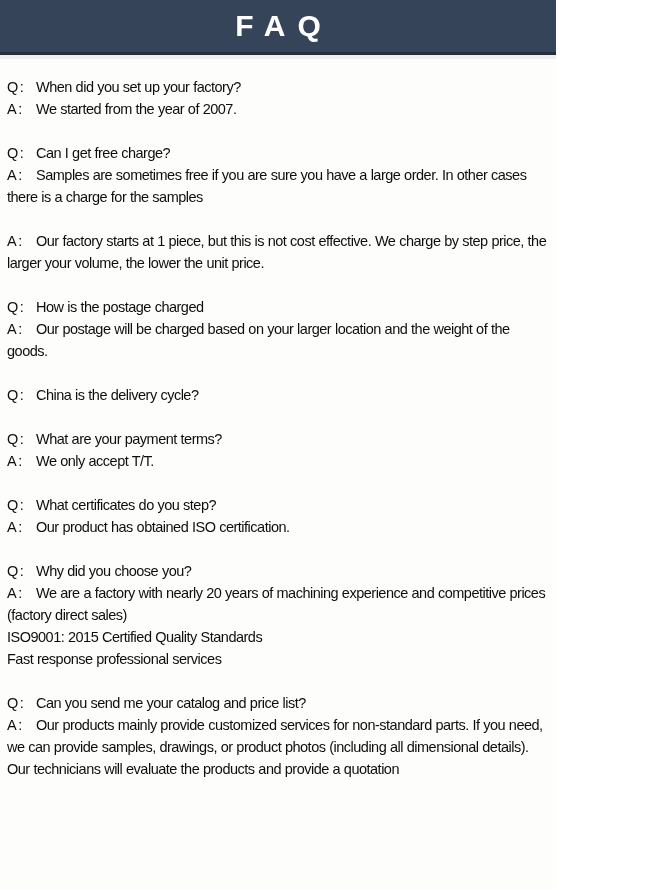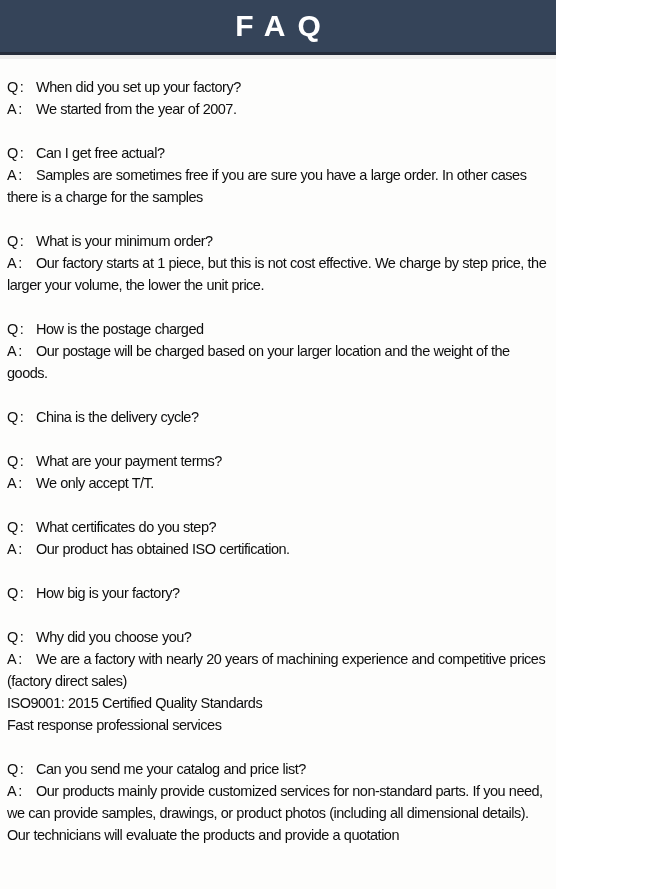--- a/index.html
+++ b/index.html
@@ -60,26 +60,25 @@
   <header class="faq-header" style="background: rgb(53, 68, 89); border-bottom-color: rgb(38, 45, 59);">
     <h1 class="faq-title" style="color: rgb(255, 255, 255);">FAQ</h1>
   </header>
   <main class="faq-list" id="faq-list" style="color: rgb(14, 14, 14);">
   <section class="faq-item">
     <p class="faq-line faq-question"><span class="prefix">Q:</span><span class="line-text">When did you set up your factory?</span></p>
     <p class="faq-line faq-answer"><span class="prefix">A:</span><span class="line-text">We started from the year of 2007.</span></p>
   </section>
 
   <section class="faq-item">
-    <p class="faq-line faq-question"><span class="prefix">Q:</span><span class="line-text">Can I get free actual?</span></p>
+    <p class="faq-line faq-question"><span class="prefix">Q:</span><span class="line-text">Can I get free charge?</span></p>
     <p class="faq-line faq-answer"><span class="prefix">A:</span><span class="line-text">Samples are sometimes free if you are sure you have a large order. In other cases there is a charge for the samples</span></p>
   </section>
 
   <section class="faq-item">
-    <p class="faq-line faq-question"><span class="prefix">Q:</span><span class="line-text">What is your minimum order?</span></p>
     <p class="faq-line faq-answer"><span class="prefix">A:</span><span class="line-text">Our factory starts at 1 piece, but this is not cost effective. We charge by step price, the larger your volume, the lower the unit price.</span></p>
   </section>
 
   <section class="faq-item">
     <p class="faq-line faq-question"><span class="prefix">Q:</span><span class="line-text">How is the postage charged</span></p>
     <p class="faq-line faq-answer"><span class="prefix">A:</span><span class="line-text">Our postage will be charged based on your larger location and the weight of the goods.</span></p>
   </section>
 
   <section class="faq-item">
     <p class="faq-line faq-question"><span class="prefix">Q:</span><span class="line-text">China is the delivery cycle?</span></p>
@@ -89,21 +88,20 @@
     <p class="faq-line faq-question"><span class="prefix">Q:</span><span class="line-text">What are your payment terms?</span></p>
     <p class="faq-line faq-answer"><span class="prefix">A:</span><span class="line-text">We only accept T/T.</span></p>
   </section>
 
   <section class="faq-item">
     <p class="faq-line faq-question"><span class="prefix">Q:</span><span class="line-text">What certificates do you step?</span></p>
     <p class="faq-line faq-answer"><span class="prefix">A:</span><span class="line-text">Our product has obtained ISO certification.</span></p>
   </section>
 
   <section class="faq-item">
-    <p class="faq-line faq-question"><span class="prefix">Q:</span><span class="line-text">How big is your factory?</span></p>
   </section>
 
   <section class="faq-item">
     <p class="faq-line faq-question"><span class="prefix">Q:</span><span class="line-text">Why did you choose you?</span></p>
     <p class="faq-line faq-answer"><span class="prefix">A:</span><span class="line-text">We are a factory with nearly 20 years of machining experience and competitive prices (factory direct sales)</span></p>
   <p class="faq-line faq-answer-extra">ISO9001: 2015 Certified Quality Standards</p>
         <p class="faq-line faq-answer-extra">Fast response professional services</p>
       </section>
 
   <section class="faq-item">

